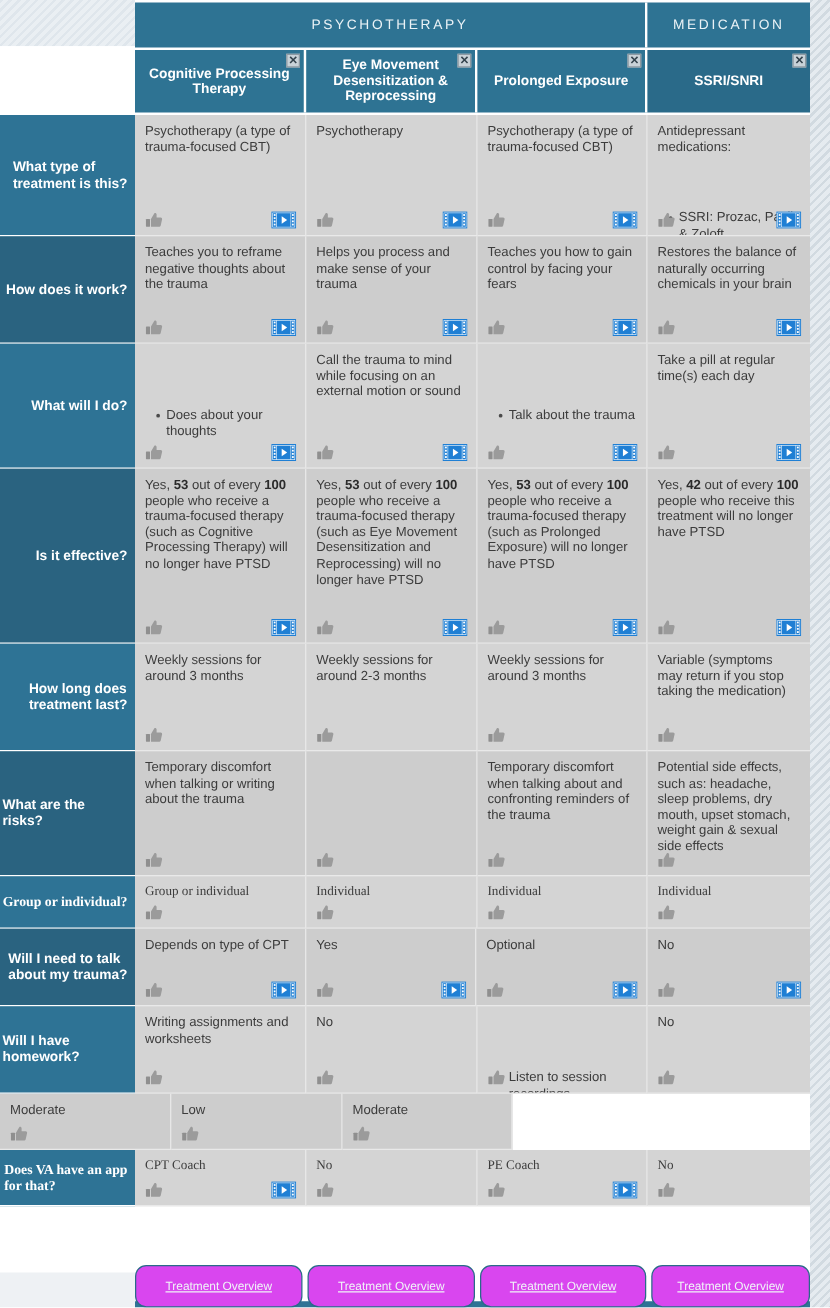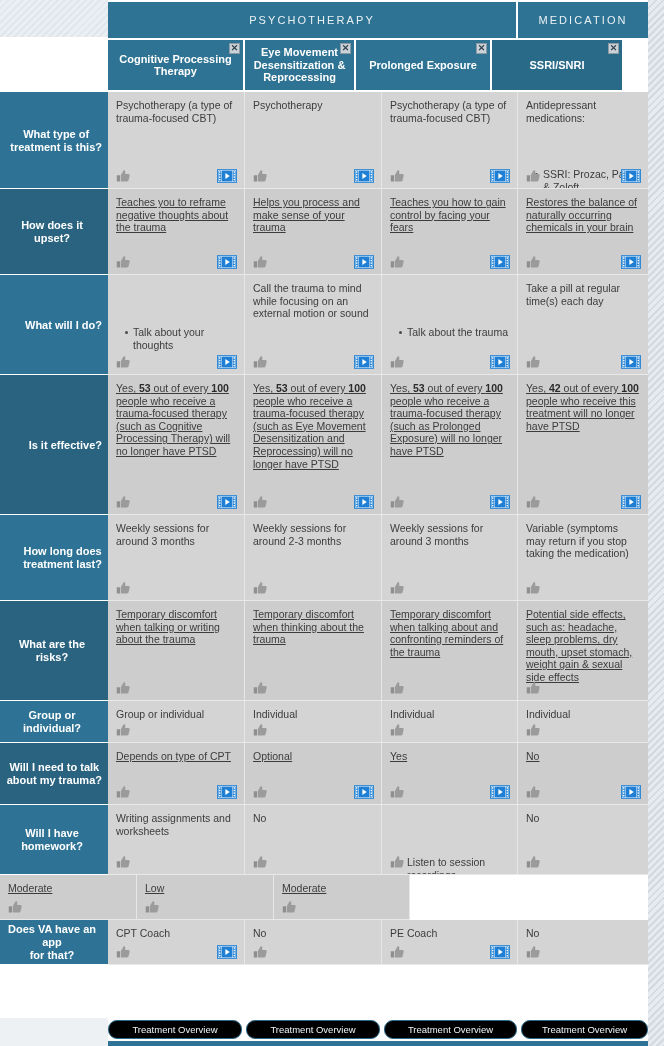--- a/index.html
+++ b/index.html
@@ -70,21 +70,21 @@
     position:relative;
     background:#2e7393;
     color:#ffffff;
     font-size:11px; font-weight:bold; line-height:12.5px;
     text-align:center;
     display:flex; align-items:center; justify-content:center;
     padding:4px 6px;
     border-right:2px solid #ffffff;
   }
   .colhead.c1{ width:137px; }
-  .colhead.c2{ width:111px; }
+  .colhead.c2{ width:137px; }
   .colhead.c3{ width:136px; }
   .colhead.c4{ width:130px; background:#2a6a89; border-right:none;}
   .xbtn{
     position:absolute; top:3px; right:3px;
     width:11px; height:11px;
     background:#c9d2d8;
     border:1px solid #8e9aa3;
     color:#33424c;
     font-size:9px; line-height:9px;
     font-family:"Liberation Sans",sans-serif;
@@ -98,41 +98,41 @@
   }
   .row{ display:flex; position:relative; }
   .rlabel{
     width:108px;
     flex:0 0 108px;
     background:#2e7395;
     color:#ffffff;
     font-weight:bold;
     font-size:11px;
     line-height:13px;
-    text-align:center;
+    text-align:left;
     padding:5px 6px 4px 2px;
     display:flex; align-items:center; justify-content:flex-end;
     border-bottom:1px solid #ffffff;
     white-space:pre-line;
   }
   .row.alt .rlabel{ background:#2a6380; }
 
   .cells{ display:flex; flex:1 1 auto; }
   .cell{
     position:relative;
     background:#d4d4d4;
     border-right:1px solid #e7e7e7;
     border-bottom:1px solid #e9e9e9;
     padding:7px 8px 0 8px;
     font-size:10.5px;
     line-height:12.6px;
     color:#3c3c3c;
     overflow:hidden;
   }
-  .row.alt .cell{ background:#cdcdcd;text-decoration:underline; }
+  .row.alt .cell{ background:#cdcdcd; }
   .cell.c1{ width:137px; flex:0 0 137px; }
   .cell.c2{ width:137px; flex:0 0 137px; }
   .cell.c3{ width:136px; flex:0 0 136px; }
   .cell.c4{ width:130px; flex:0 0 130px; border-right:none;}
 
   .cell p{ margin:0; }
   .cell b{ font-weight:bold; color:#2b2b2b;}
   .cell ul{ margin:0 0 0 9px; padding:0; list-style:none; }
   .cell ul li{
     position:relative; padding-left:8px; margin-bottom:1px;margin-top:44px;
@@ -161,29 +161,30 @@
   }
   .vid-spacer{ width:20px;height:14px; }
 
   
   .btnrow{
     position:absolute; left:108px; bottom:6px;
     width:540px; height:22px;
     display:flex; align-items:center;
   }
   .ovbtn{
-    height:19px;
+    height:34px;
     margin-right:4px;
-    background:#000000;
+    background:#d946ef;
     color:#f0f5f8;
     font-size:9.5px;
     border-radius:9px;
     display:flex;align-items:center;justify-content:center;
     cursor:pointer;
     border:1px solid #2a6a89;
+    text-decoration:underline;
   }
   .ovbtn.b1{ width:135px; }
   .ovbtn.b2{ width:135px; }
   .ovbtn.b3{ width:134px; }
   .ovbtn.b4{ width:128px; margin-right:0;}
 
   .bottom-strip{
     position:absolute; left:108px; bottom:0; width:540px; height:5px;
     background:#2e7395;
   }
@@ -325,21 +326,21 @@
                   <rect x="18.2" y="7.9" width="1.6" height="1.6" fill="#ffffff"></rect>
                   <rect x="18.2" y="10.7" width="1.6" height="1.6" fill="#ffffff"></rect>
                   <rect x="5" y="1.5" width="12" height="12" fill="#1f7fd4"></rect>
                   <path fill="#ffffff" d="M9.2 4.3 14 7.5 9.2 10.7z"></path>
                 </svg>
               </div>
             </div>
           </div>
         </div>
         <div class="row alt" style="height: 86px;">
-          <div class="rlabel">How does it upset?</div>
+          <div class="rlabel">How does it work?</div>
           <div class="cells">
             <div class="cell c1">
               <p>Teaches you to reframe negative thoughts about the trauma</p>
               <div class="icons">
                 <svg class="thumb" viewBox="0 0 16 16">
                   <path fill="#9b9b9b" d="M5.1 6.6 8.0 1.6c.9-.5 1.9.1 1.9 1.2v2.5h3.4c.9 0 1.5.8 1.3 1.6l-1.2 5.2c-.15.7-.75 1.2-1.45 1.2H5.1z"></path>
                   <rect fill="#8f8f8f" x="0.8" y="6.6" width="3.5" height="6.7" rx=".4"></rect>
                 </svg>
                 <svg class="vid" viewBox="0 0 22 15">
                   <rect x="0.5" y="0.5" width="21" height="14" fill="#ffffff" stroke="#1f7fd4" stroke-width="1"></rect>
@@ -430,21 +431,21 @@
                 </svg>
               </div>
             </div>
           </div>
         </div>
         <div class="row" style="height: 100px;">
           <div class="rlabel">What will I do?</div>
           <div class="cells">
             <div class="cell c1">
               <ul>
-                <li>Talk about your thoughts</li>
+                <li>Does about your thoughts</li>
                 <li>Writing assignments and worksheets</li>
               </ul>
               <div class="icons">
                 <svg class="thumb" viewBox="0 0 16 16">
                   <path fill="#9b9b9b" d="M5.1 6.6 8.0 1.6c.9-.5 1.9.1 1.9 1.2v2.5h3.4c.9 0 1.5.8 1.3 1.6l-1.2 5.2c-.15.7-.75 1.2-1.45 1.2H5.1z"></path>
                   <rect fill="#8f8f8f" x="0.8" y="6.6" width="3.5" height="6.7" rx=".4"></rect>
                 </svg>
                 <svg class="vid" viewBox="0 0 22 15">
                   <rect x="0.5" y="0.5" width="21" height="14" fill="#ffffff" stroke="#1f7fd4" stroke-width="1"></rect>
                   <rect x="1.5" y="1.5" width="3" height="12" fill="#1f7fd4"></rect>
@@ -692,21 +693,20 @@
               <p>Temporary discomfort when talking or writing about the trauma</p>
               <div class="icons">
                 <svg class="thumb" viewBox="0 0 16 16">
                   <path fill="#9b9b9b" d="M5.1 6.6 8.0 1.6c.9-.5 1.9.1 1.9 1.2v2.5h3.4c.9 0 1.5.8 1.3 1.6l-1.2 5.2c-.15.7-.75 1.2-1.45 1.2H5.1z"></path>
                   <rect fill="#8f8f8f" x="0.8" y="6.6" width="3.5" height="6.7" rx=".4"></rect>
                 </svg>
                 <span class="vid-spacer"></span>
               </div>
             </div>
             <div class="cell c2">
-              <p>Temporary discomfort when thinking about the trauma</p>
               <div class="icons">
                 <svg class="thumb" viewBox="0 0 16 16">
                   <path fill="#9b9b9b" d="M5.1 6.6 8.0 1.6c.9-.5 1.9.1 1.9 1.2v2.5h3.4c.9 0 1.5.8 1.3 1.6l-1.2 5.2c-.15.7-.75 1.2-1.45 1.2H5.1z"></path>
                   <rect fill="#8f8f8f" x="0.8" y="6.6" width="3.5" height="6.7" rx=".4"></rect>
                 </svg>
                 <span class="vid-spacer"></span>
               </div>
             </div>
             <div class="cell c3">
               <p>Temporary discomfort when talking about and confronting reminders of the trauma</p>
@@ -723,21 +723,21 @@
               <div class="icons">
                 <svg class="thumb" viewBox="0 0 16 16">
                   <path fill="#9b9b9b" d="M5.1 6.6 8.0 1.6c.9-.5 1.9.1 1.9 1.2v2.5h3.4c.9 0 1.5.8 1.3 1.6l-1.2 5.2c-.15.7-.75 1.2-1.45 1.2H5.1z"></path>
                   <rect fill="#8f8f8f" x="0.8" y="6.6" width="3.5" height="6.7" rx=".4"></rect>
                 </svg>
                 <span class="vid-spacer"></span>
               </div>
             </div>
           </div>
         </div>
-        <div class="row" style="height: 42px;">
+        <div class="row" style="height: 42px; font-family: Liberation Serif, serif;">
           <div class="rlabel">Group or individual?</div>
           <div class="cells">
             <div class="cell c1">
               <p>Group or individual</p>
               <div class="icons">
                 <svg class="thumb" viewBox="0 0 16 16">
                   <path fill="#9b9b9b" d="M5.1 6.6 8.0 1.6c.9-.5 1.9.1 1.9 1.2v2.5h3.4c.9 0 1.5.8 1.3 1.6l-1.2 5.2c-.15.7-.75 1.2-1.45 1.2H5.1z"></path>
                   <rect fill="#8f8f8f" x="0.8" y="6.6" width="3.5" height="6.7" rx=".4"></rect>
                 </svg>
                 <span class="vid-spacer"></span>
@@ -796,46 +796,46 @@
                   <rect x="2.2" y="10.7" width="1.6" height="1.6" fill="#ffffff"></rect>
                   <rect x="18.2" y="2.3" width="1.6" height="1.6" fill="#ffffff"></rect>
                   <rect x="18.2" y="5.1" width="1.6" height="1.6" fill="#ffffff"></rect>
                   <rect x="18.2" y="7.9" width="1.6" height="1.6" fill="#ffffff"></rect>
                   <rect x="18.2" y="10.7" width="1.6" height="1.6" fill="#ffffff"></rect>
                   <rect x="5" y="1.5" width="12" height="12" fill="#1f7fd4"></rect>
                   <path fill="#ffffff" d="M9.2 4.3 14 7.5 9.2 10.7z"></path>
                 </svg>
               </div>
             </div>
+            <div class="cell c3">
+              <p>Yes</p>
+              <div class="icons">
+                <svg class="thumb" viewBox="0 0 16 16">
+                  <path fill="#9b9b9b" d="M5.1 6.6 8.0 1.6c.9-.5 1.9.1 1.9 1.2v2.5h3.4c.9 0 1.5.8 1.3 1.6l-1.2 5.2c-.15.7-.75 1.2-1.45 1.2H5.1z"></path>
+                  <rect fill="#8f8f8f" x="0.8" y="6.6" width="3.5" height="6.7" rx=".4"></rect>
+                </svg>
+                <svg class="vid" viewBox="0 0 22 15">
+                  <rect x="0.5" y="0.5" width="21" height="14" fill="#ffffff" stroke="#1f7fd4" stroke-width="1"></rect>
+                  <rect x="1.5" y="1.5" width="3" height="12" fill="#1f7fd4"></rect>
+                  <rect x="17.5" y="1.5" width="3" height="12" fill="#1f7fd4"></rect>
+                  <rect x="2.2" y="2.3" width="1.6" height="1.6" fill="#ffffff"></rect>
+                  <rect x="2.2" y="5.1" width="1.6" height="1.6" fill="#ffffff"></rect>
+                  <rect x="2.2" y="7.9" width="1.6" height="1.6" fill="#ffffff"></rect>
+                  <rect x="2.2" y="10.7" width="1.6" height="1.6" fill="#ffffff"></rect>
+                  <rect x="18.2" y="2.3" width="1.6" height="1.6" fill="#ffffff"></rect>
+                  <rect x="18.2" y="5.1" width="1.6" height="1.6" fill="#ffffff"></rect>
+                  <rect x="18.2" y="7.9" width="1.6" height="1.6" fill="#ffffff"></rect>
+                  <rect x="18.2" y="10.7" width="1.6" height="1.6" fill="#ffffff"></rect>
+                  <rect x="5" y="1.5" width="12" height="12" fill="#1f7fd4"></rect>
+                  <path fill="#ffffff" d="M9.2 4.3 14 7.5 9.2 10.7z"></path>
+                </svg>
+              </div>
+            </div>
             <div class="cell c2">
               <p>Optional</p>
-              <div class="icons">
-                <svg class="thumb" viewBox="0 0 16 16">
-                  <path fill="#9b9b9b" d="M5.1 6.6 8.0 1.6c.9-.5 1.9.1 1.9 1.2v2.5h3.4c.9 0 1.5.8 1.3 1.6l-1.2 5.2c-.15.7-.75 1.2-1.45 1.2H5.1z"></path>
-                  <rect fill="#8f8f8f" x="0.8" y="6.6" width="3.5" height="6.7" rx=".4"></rect>
-                </svg>
-                <svg class="vid" viewBox="0 0 22 15">
-                  <rect x="0.5" y="0.5" width="21" height="14" fill="#ffffff" stroke="#1f7fd4" stroke-width="1"></rect>
-                  <rect x="1.5" y="1.5" width="3" height="12" fill="#1f7fd4"></rect>
-                  <rect x="17.5" y="1.5" width="3" height="12" fill="#1f7fd4"></rect>
-                  <rect x="2.2" y="2.3" width="1.6" height="1.6" fill="#ffffff"></rect>
-                  <rect x="2.2" y="5.1" width="1.6" height="1.6" fill="#ffffff"></rect>
-                  <rect x="2.2" y="7.9" width="1.6" height="1.6" fill="#ffffff"></rect>
-                  <rect x="2.2" y="10.7" width="1.6" height="1.6" fill="#ffffff"></rect>
-                  <rect x="18.2" y="2.3" width="1.6" height="1.6" fill="#ffffff"></rect>
-                  <rect x="18.2" y="5.1" width="1.6" height="1.6" fill="#ffffff"></rect>
-                  <rect x="18.2" y="7.9" width="1.6" height="1.6" fill="#ffffff"></rect>
-                  <rect x="18.2" y="10.7" width="1.6" height="1.6" fill="#ffffff"></rect>
-                  <rect x="5" y="1.5" width="12" height="12" fill="#1f7fd4"></rect>
-                  <path fill="#ffffff" d="M9.2 4.3 14 7.5 9.2 10.7z"></path>
-                </svg>
-              </div>
-            </div>
-            <div class="cell c3">
-              <p>Yes</p>
               <div class="icons">
                 <svg class="thumb" viewBox="0 0 16 16">
                   <path fill="#9b9b9b" d="M5.1 6.6 8.0 1.6c.9-.5 1.9.1 1.9 1.2v2.5h3.4c.9 0 1.5.8 1.3 1.6l-1.2 5.2c-.15.7-.75 1.2-1.45 1.2H5.1z"></path>
                   <rect fill="#8f8f8f" x="0.8" y="6.6" width="3.5" height="6.7" rx=".4"></rect>
                 </svg>
                 <svg class="vid" viewBox="0 0 22 15">
                   <rect x="0.5" y="0.5" width="21" height="14" fill="#ffffff" stroke="#1f7fd4" stroke-width="1"></rect>
                   <rect x="1.5" y="1.5" width="3" height="12" fill="#1f7fd4"></rect>
                   <rect x="17.5" y="1.5" width="3" height="12" fill="#1f7fd4"></rect>
                   <rect x="2.2" y="2.3" width="1.6" height="1.6" fill="#ffffff"></rect>
@@ -952,21 +952,21 @@
               <div class="icons">
                 <svg class="thumb" viewBox="0 0 16 16">
                   <path fill="#9b9b9b" d="M5.1 6.6 8.0 1.6c.9-.5 1.9.1 1.9 1.2v2.5h3.4c.9 0 1.5.8 1.3 1.6l-1.2 5.2c-.15.7-.75 1.2-1.45 1.2H5.1z"></path>
                   <rect fill="#8f8f8f" x="0.8" y="6.6" width="3.5" height="6.7" rx=".4"></rect>
                 </svg>
                 <span class="vid-spacer"></span>
               </div>
             </div>
           </div>
         </div>
-        <div class="row" style="height: 45px;">
+        <div class="row" style="height: 45px; font-family: Liberation Serif, serif;">
           <div class="rlabel">Does VA have an app
 for that?</div>
           <div class="cells">
             <div class="cell c1">
               <p>CPT Coach</p>
               <div class="icons">
                 <svg class="thumb" viewBox="0 0 16 16">
                   <path fill="#9b9b9b" d="M5.1 6.6 8.0 1.6c.9-.5 1.9.1 1.9 1.2v2.5h3.4c.9 0 1.5.8 1.3 1.6l-1.2 5.2c-.15.7-.75 1.2-1.45 1.2H5.1z"></path>
                   <rect fill="#8f8f8f" x="0.8" y="6.6" width="3.5" height="6.7" rx=".4"></rect>
                 </svg>

